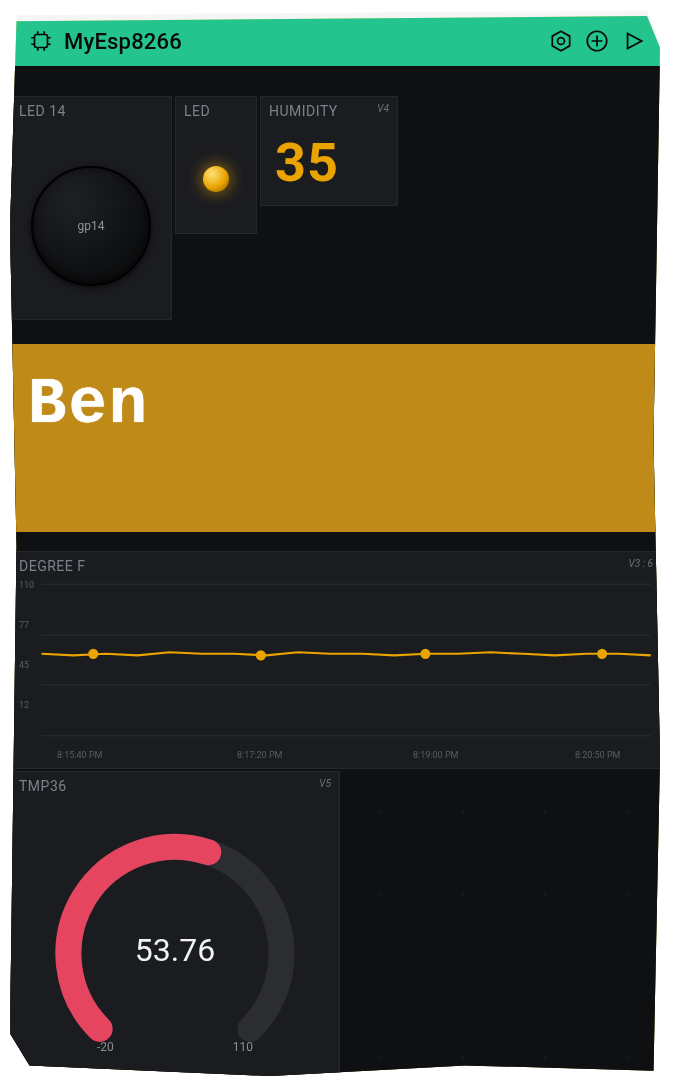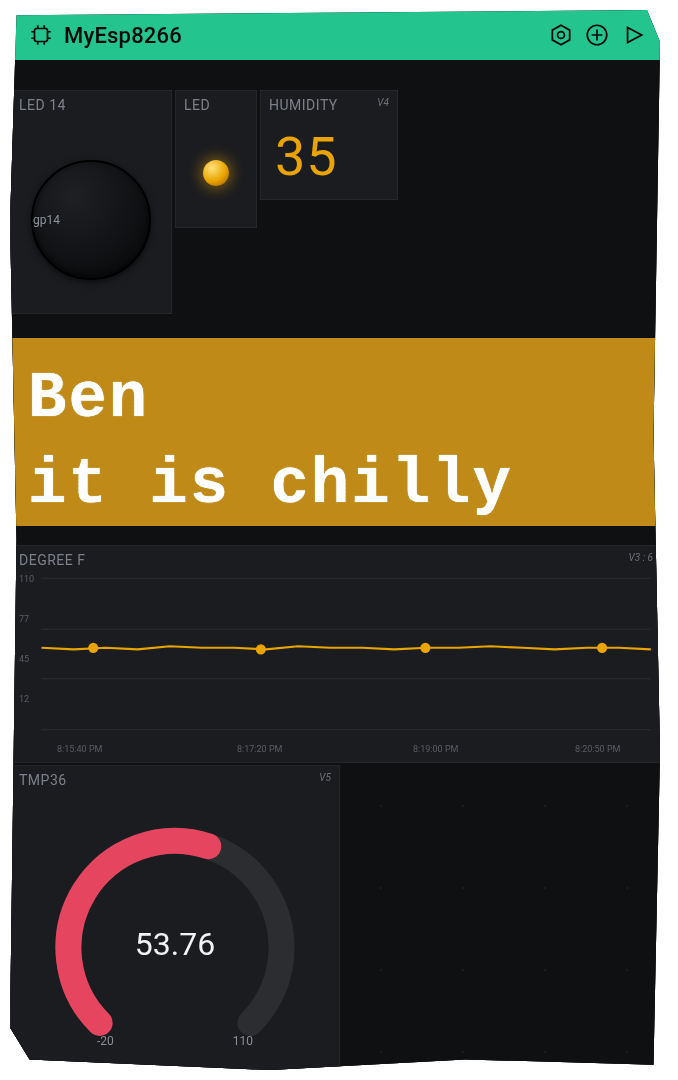--- a/index.html
+++ b/index.html
@@ -1,19 +1,19 @@
 <!DOCTYPE html>
 <html><head>
 <meta charset="utf-8">
 <style>
   * { box-sizing: border-box; margin: 0; padding: 0; }
   html, body { width: 678px; height: 1080px; background: #fff; font-family: -apple-system, "Segoe UI", Roboto, sans-serif; }
   .phone {
-    position: absolute; left: 10px; top: 10px; width: 650px; height: 1060px;
-    background: #000000; overflow: hidden;
+    position: absolute; left: 10px; top: 16px; width: 650px; height: 1060px;
+    background: #fde047; overflow: hidden;
     clip-path: polygon(1% 0.5%, 98% 0%, 100% 3%, 99% 40%, 100% 70%, 99% 99.5%, 70% 99%, 40% 100%, 3% 99%, 0% 96%, 1% 50%, 0% 20%);
   }
   .shadow {
     position: absolute; left: 10px; top: 10px; width: 650px; height: 1060px;
     background: #000; opacity: .04; filter: blur(3px);
     clip-path: polygon(1% 0.5%, 98% 0%, 100% 3%, 99% 40%, 100% 70%, 99% 99.5%, 70% 99%, 40% 100%, 3% 99%, 0% 96%, 1% 50%, 0% 20%);
   }
 
   
   .hdr { height: 50px; background: #23c48e; display: flex; align-items: center; padding: 0 14px 0 18px; gap: 10px; color: #0a0a0a; }
@@ -34,36 +34,36 @@
   .wlabel { position: absolute; top: 6px; left: 8px; font-size: 14px; color: #7d808a; letter-spacing: .5px; }
   .wpin { position: absolute; top: 6px; right: 8px; font-size: 10px; color: #6c6f77; font-style: italic; }
 
   
   .w-btn { left: 0; top: 30px; width: 162px; height: 224px; }
   .btn-circle {
     position: absolute; left: 50%; top: 58%; transform: translate(-50%,-50%);
     width: 120px; height: 120px; border-radius: 50%;
     background: radial-gradient(circle at 35% 30%, #1f2024, #0d0e10 70%);
     border: 2px solid #000; box-shadow: inset 0 -2px 6px rgba(0,0,0,.7), 0 2px 6px rgba(0,0,0,.6);
-    display: flex; align-items: center; 
+    display: flex; align-items: center; justify-content: center;
     color: #8f939c; font-size: 12px;
   }
 
   
   .w-led { left: 165px; top: 30px; width: 82px; height: 138px; }
   .led-dot {
     position: absolute; left: 50%; top: 60%; transform: translate(-50%,-50%);
     width: 26px; height: 26px; border-radius: 50%;
     background: radial-gradient(circle at 35% 30%, #ffe27a, #e9a400 55%, #8a5800 100%);
     box-shadow: 0 0 14px 3px rgba(233,164,0,.45);
   }
 
   
   .w-hum { left: 250px; top: 30px; width: 138px; height: 110px; }
-  .hum-val { position: absolute; left: 14px; top: 34px; font-size: 54px; font-weight: 400; color: #e9a400; letter-spacing: 1px; }
+  .hum-val { position: absolute; left: 14px; top: 34px; font-size: 54px; font-weight: 700; color: #e9a400; letter-spacing: 1px; }
 
   
   .w-lcd { left: 0; top: 278px; width: 652px; height: 188px; background: #bf8a18; border: none; padding: 18px 18px; }
   .lcd-line { font-family: "Courier New", monospace; font-size: 64px; font-weight: 700; line-height: 1.35; color: #fff; text-shadow: 0 0 1px #fff;
     letter-spacing: 2px;
     background-image: radial-gradient(#fff 1.1px, transparent 1.1px);
     background-size: 4px 4px;
     -webkit-background-clip: text; background-clip: text; color: transparent;
     filter: contrast(1) brightness(1.1);
   }
@@ -138,21 +138,20 @@
     </div>
 
     <div class="widget w-hum">
       <span class="wlabel">HUMIDITY</span>
       <span class="wpin">V4</span>
       <div class="hum-val">35</div>
     </div>
 
     <div class="widget w-lcd">
       <div class="lcd-line">Ben</div>
-      <div class="lcd-line">it is chilly</div>
     </div>
 
     <div class="widget w-chart">
       <span class="wlabel">DEGREE F</span>
       <span class="wpin">V3 : 6</span>
       <div class="chart-body">
         <svg id="chart-svg" viewBox="0 0 640 160" preserveAspectRatio="none">
             <g stroke="#2b2d32" stroke-width="1">
               <line x1="30" y1="154" x2="630" y2="154"></line>
               <line x1="30" y1="104.16326530612244" x2="630" y2="104.16326530612244"></line>

